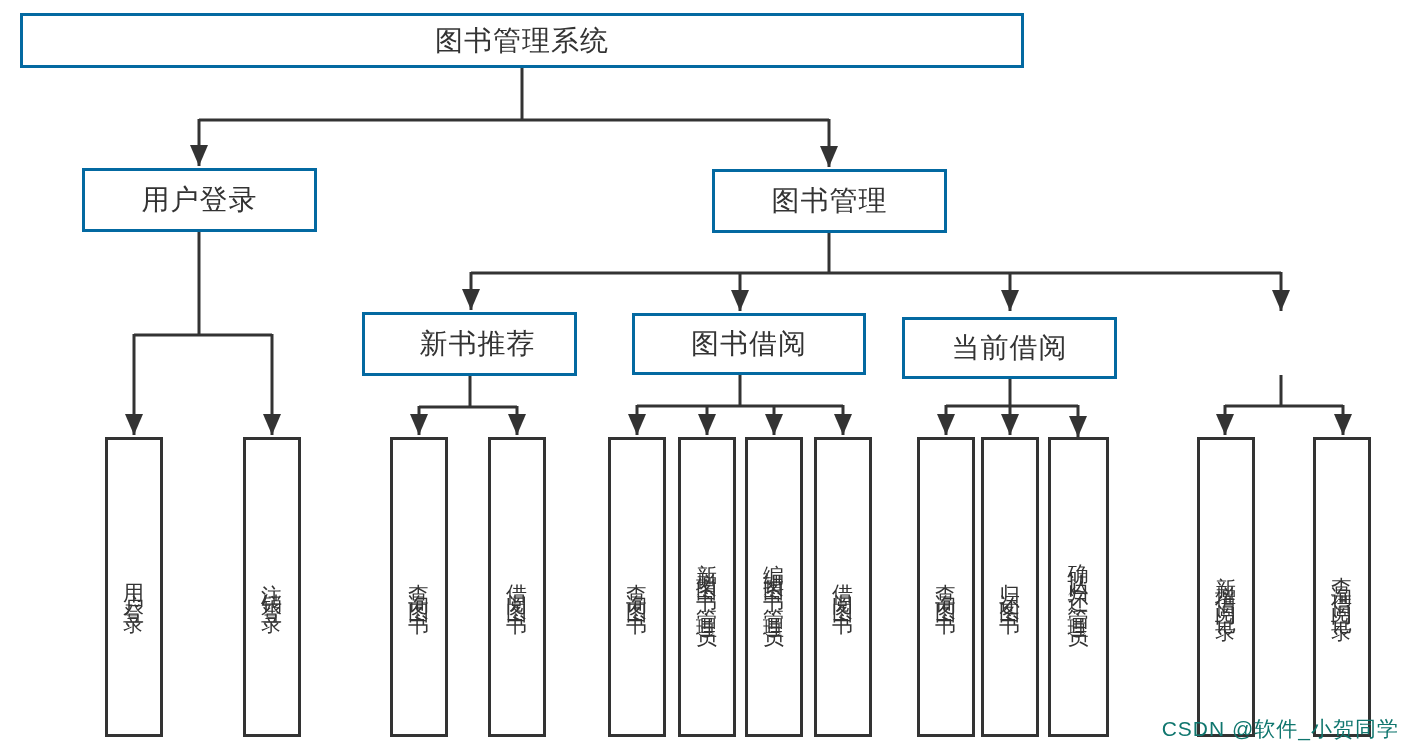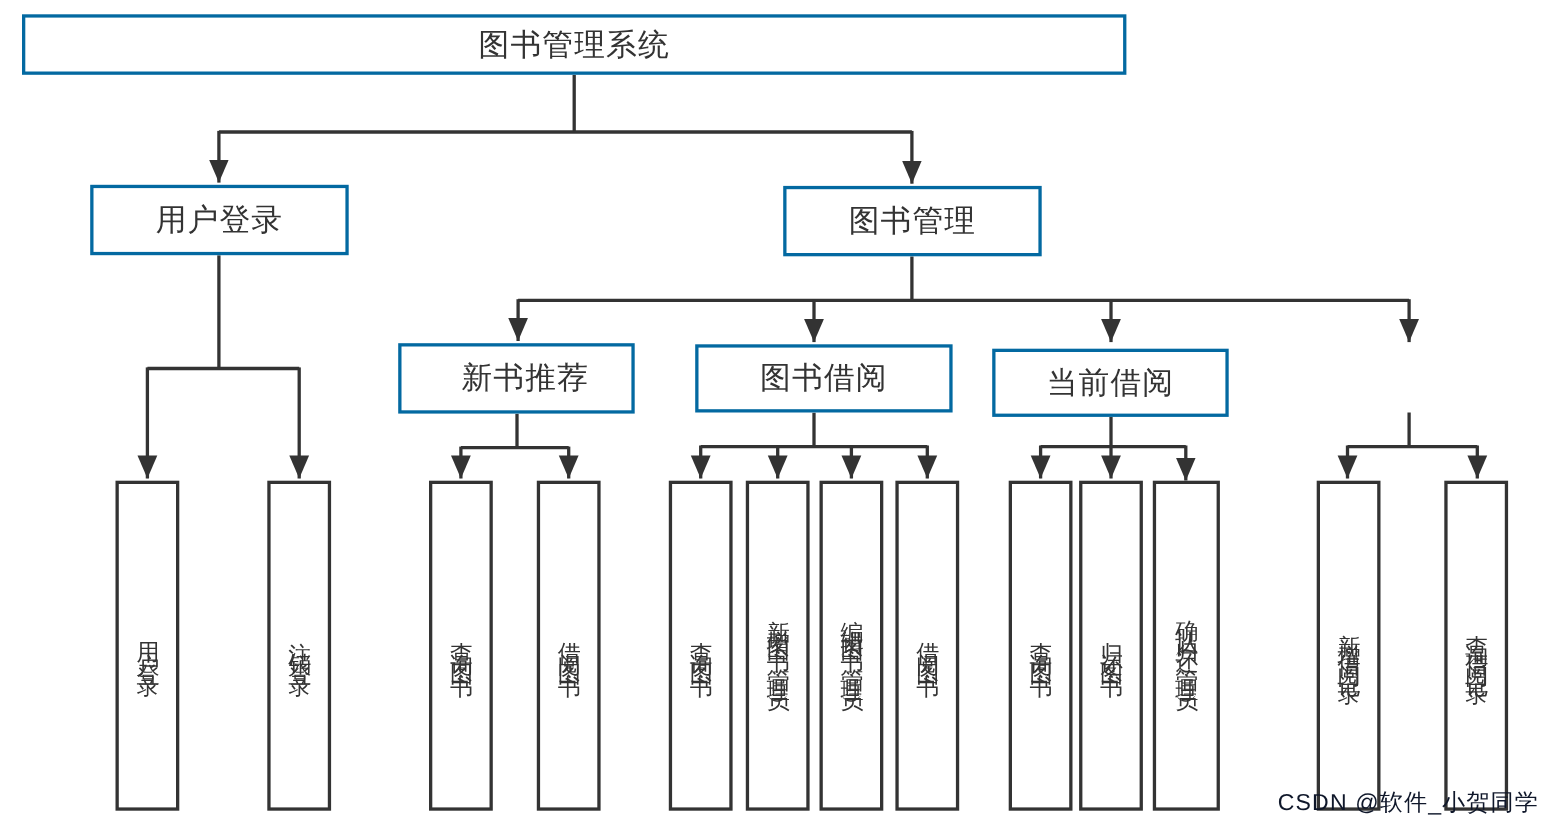--- a/index.html
+++ b/index.html
@@ -75,21 +75,21 @@
   .leaf.p11 { left: 1048px; width: 61px; }
   .leaf.p12 { left: 1197px; }
   .leaf.p13 { left: 1313px; }
   .leaf.long span { letter-spacing: 9px; }
 
   .watermark {
     position: absolute;
     right: 6px;
     bottom: 4px;
     font-size: 21px;
-    color: #0f172a;
+    color: #0f766e;
     letter-spacing: 1px;
   }
 </style>
 </head>
 <body>
 
 <div class="canvas">
 
   <svg class="wires" viewBox="0 0 1405 747" xmlns="http://www.w3.org/2000/svg">
     <defs>

